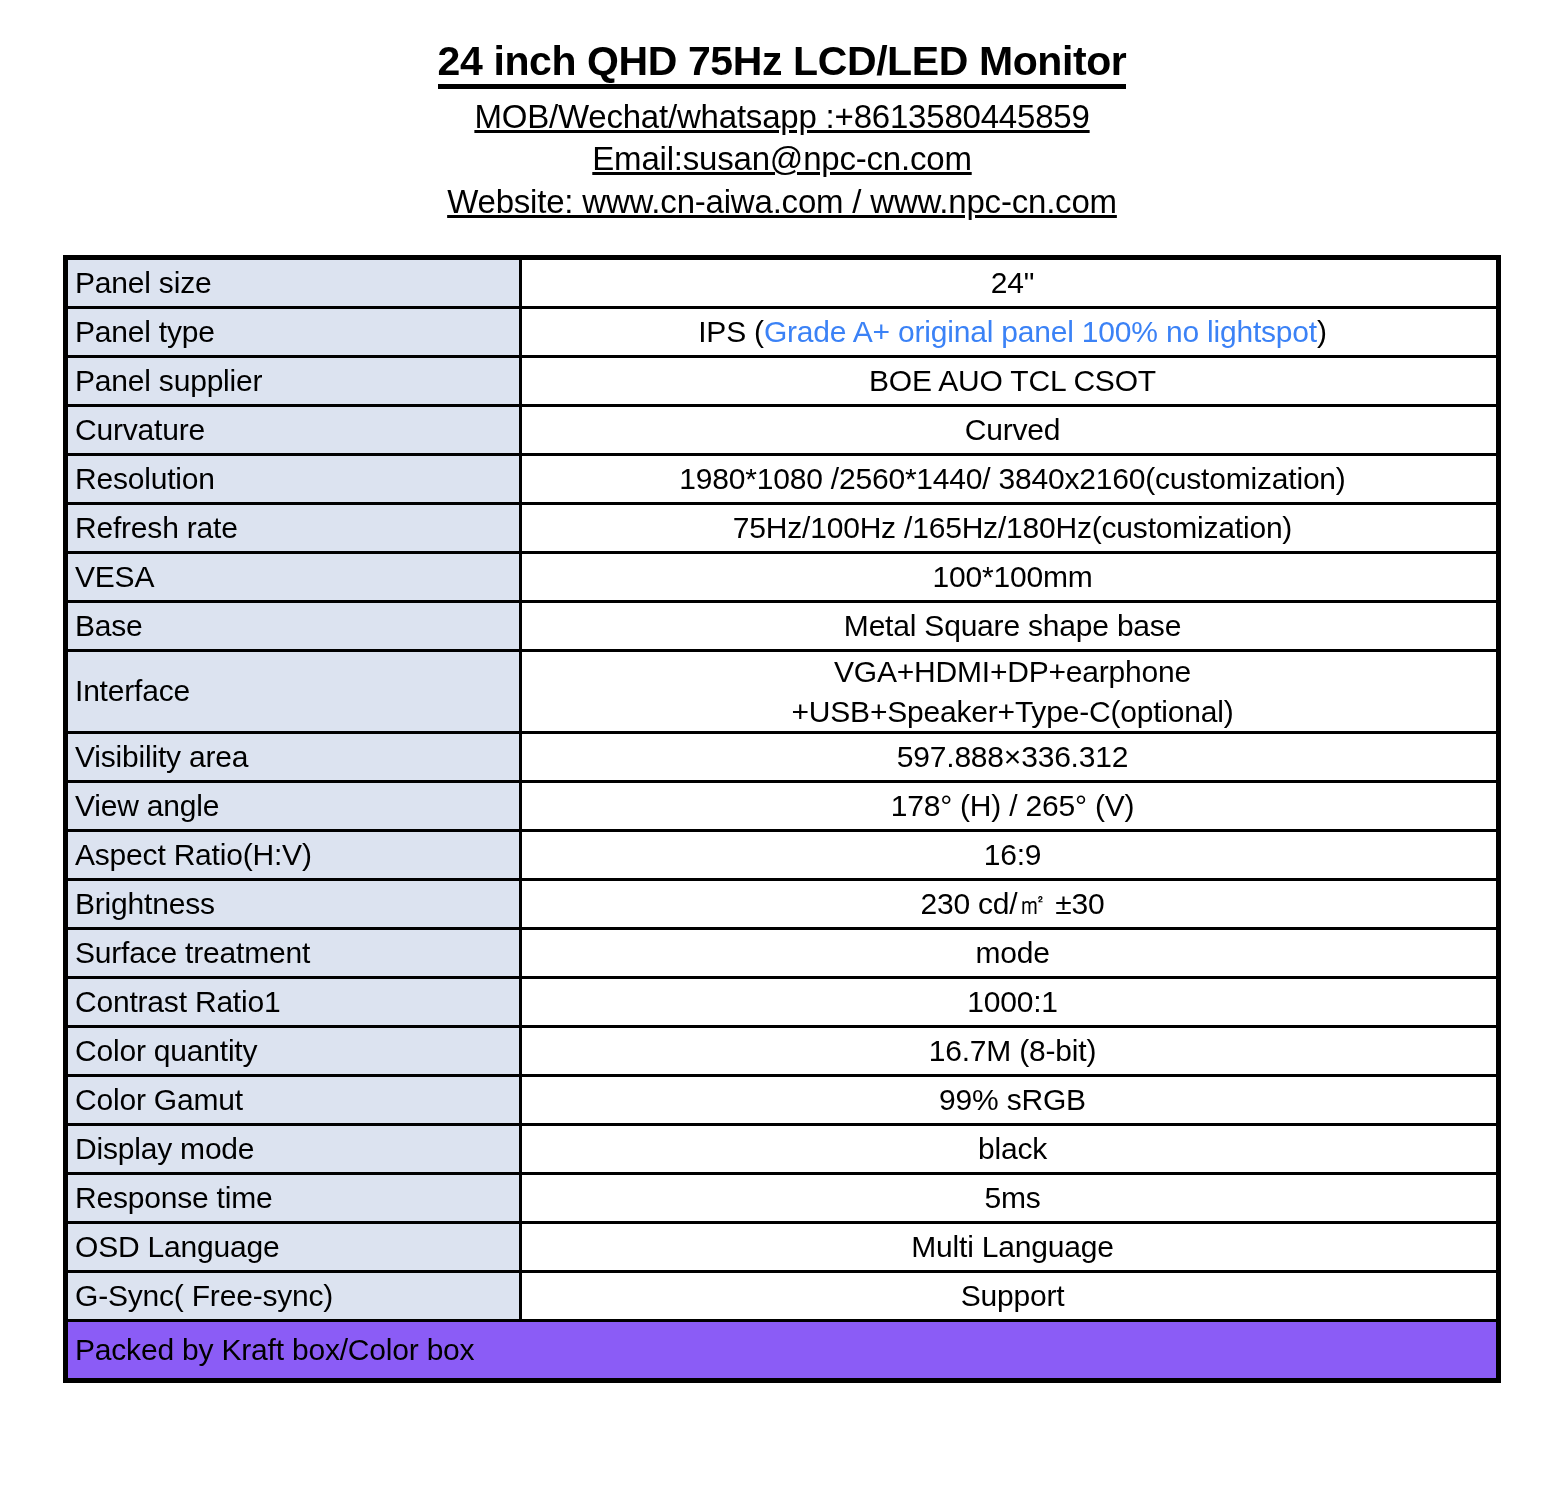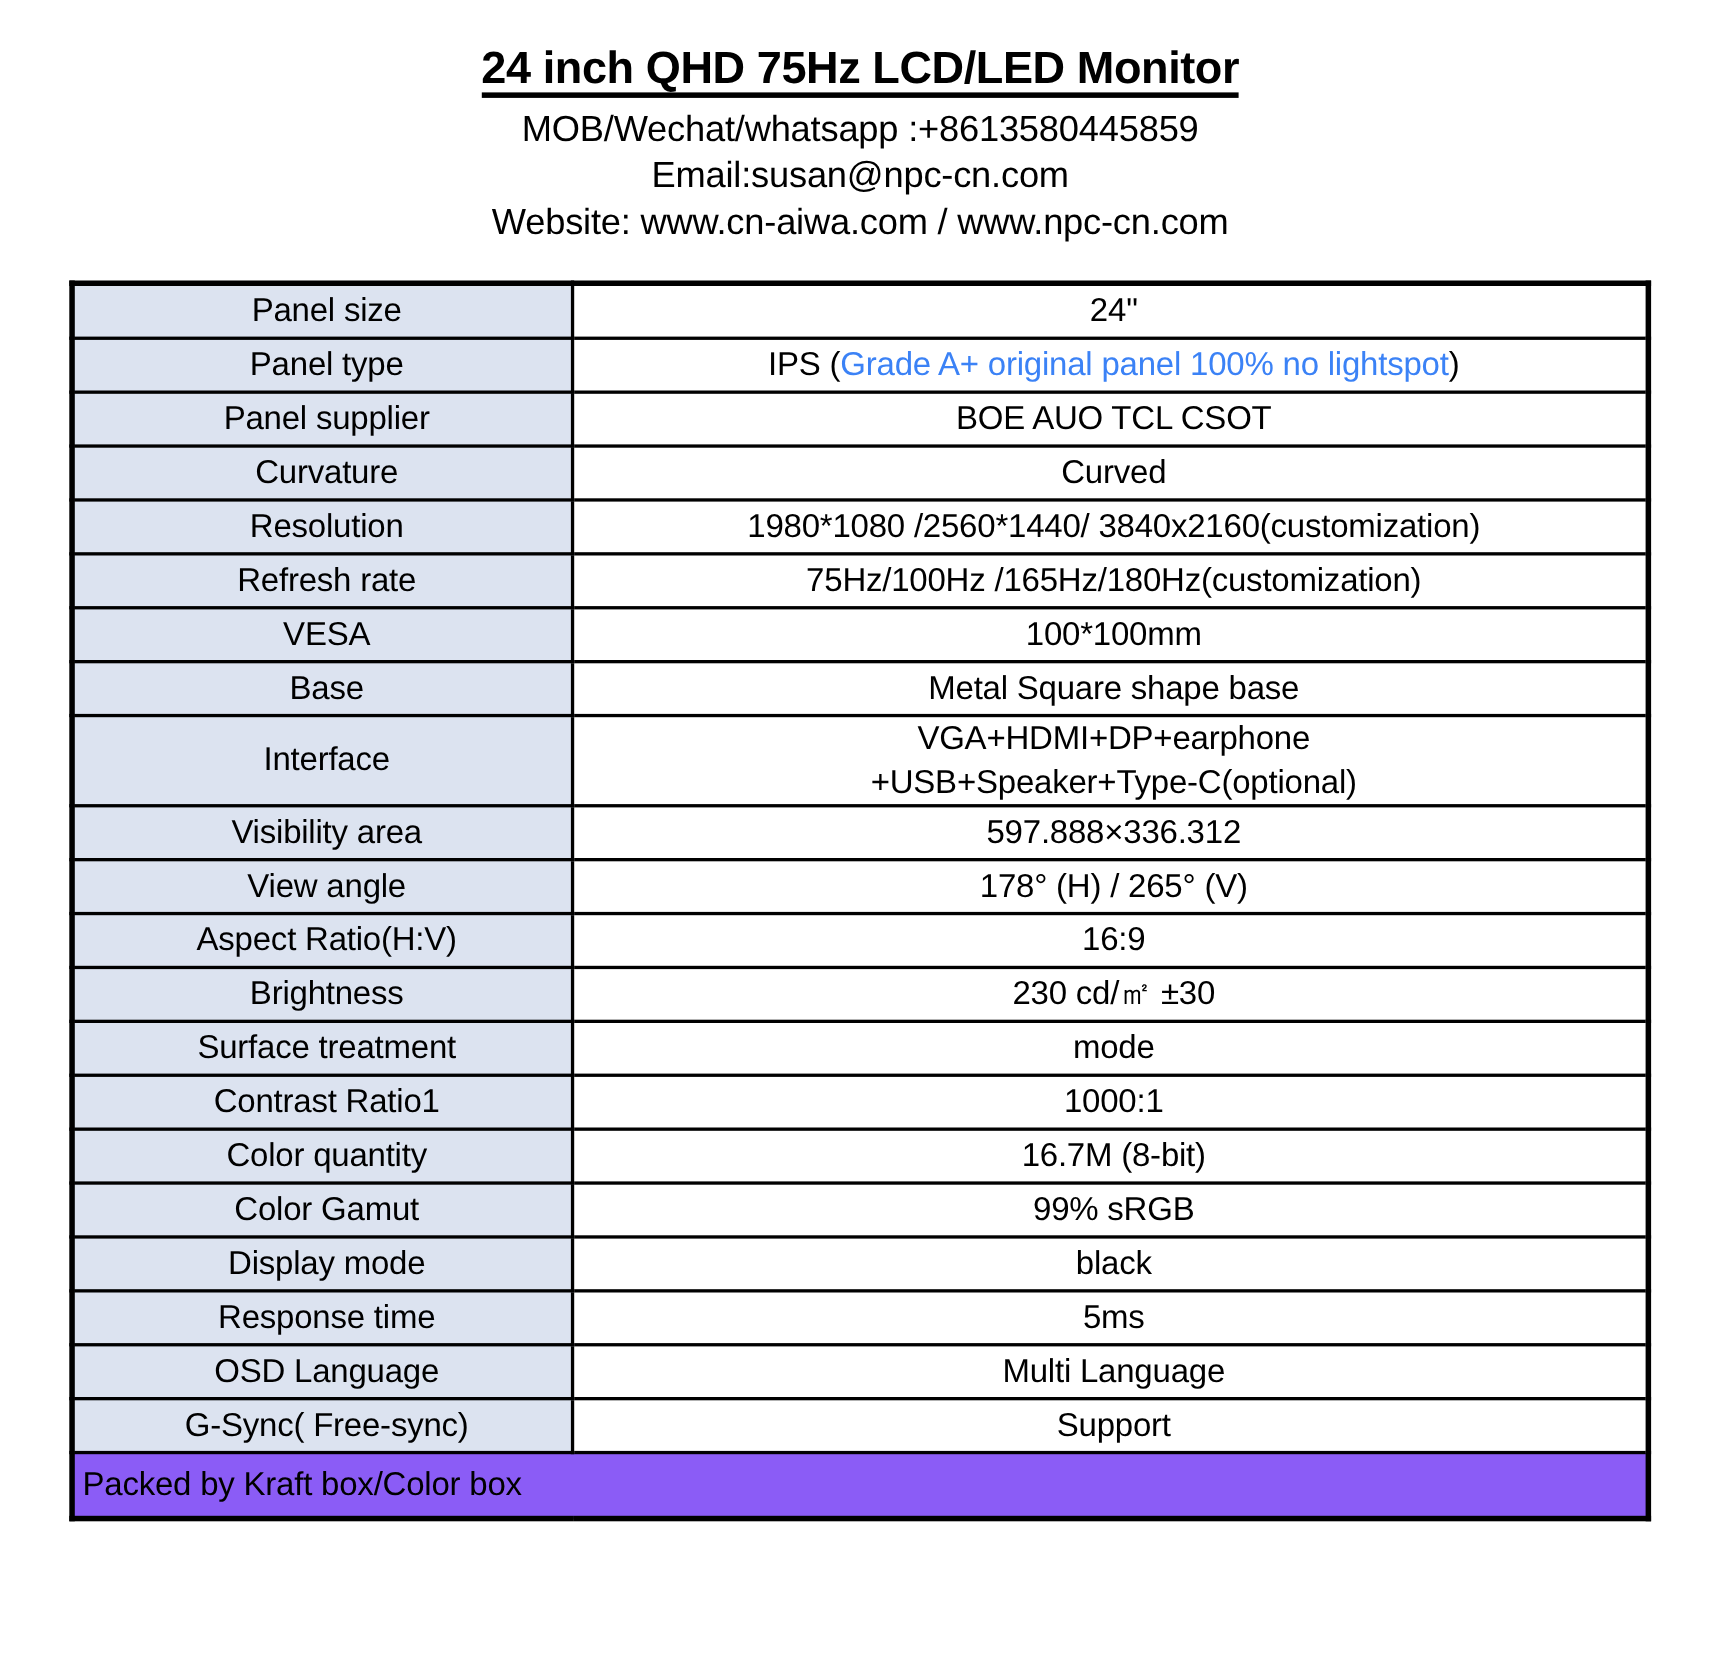--- a/index.html
+++ b/index.html
@@ -13,20 +13,21 @@
     font-family: "Liberation Sans", sans-serif;
     color: #000000;
     overflow: hidden;
   }
 
   .page {
     position: relative;
     width: 1564px;
     height: 1504px;
     box-sizing: border-box;
+    text-decoration: underline;
   }
 
   
   .header {
     padding-top: 40px;
     text-align: center;
   }
   .doc-title {
     font-size: 41px;
     font-weight: bold;
@@ -67,21 +68,21 @@
     line-height: 1.22;
     height: 46px;
     vertical-align: middle;
     letter-spacing: -0.2px;
   }
   col.c-label { width: 455px; }
   col.c-value { width: auto; }
 
   td.label {
     background: #dce3f0;
-    text-align: center;
+    text-align: left;
     white-space: nowrap;
   }
   td.value {
     background: #ffffff;
     text-align: center;
     padding-left: 0;
   }
   td.value .sub {
     display: block;
     line-height: 1.32;

